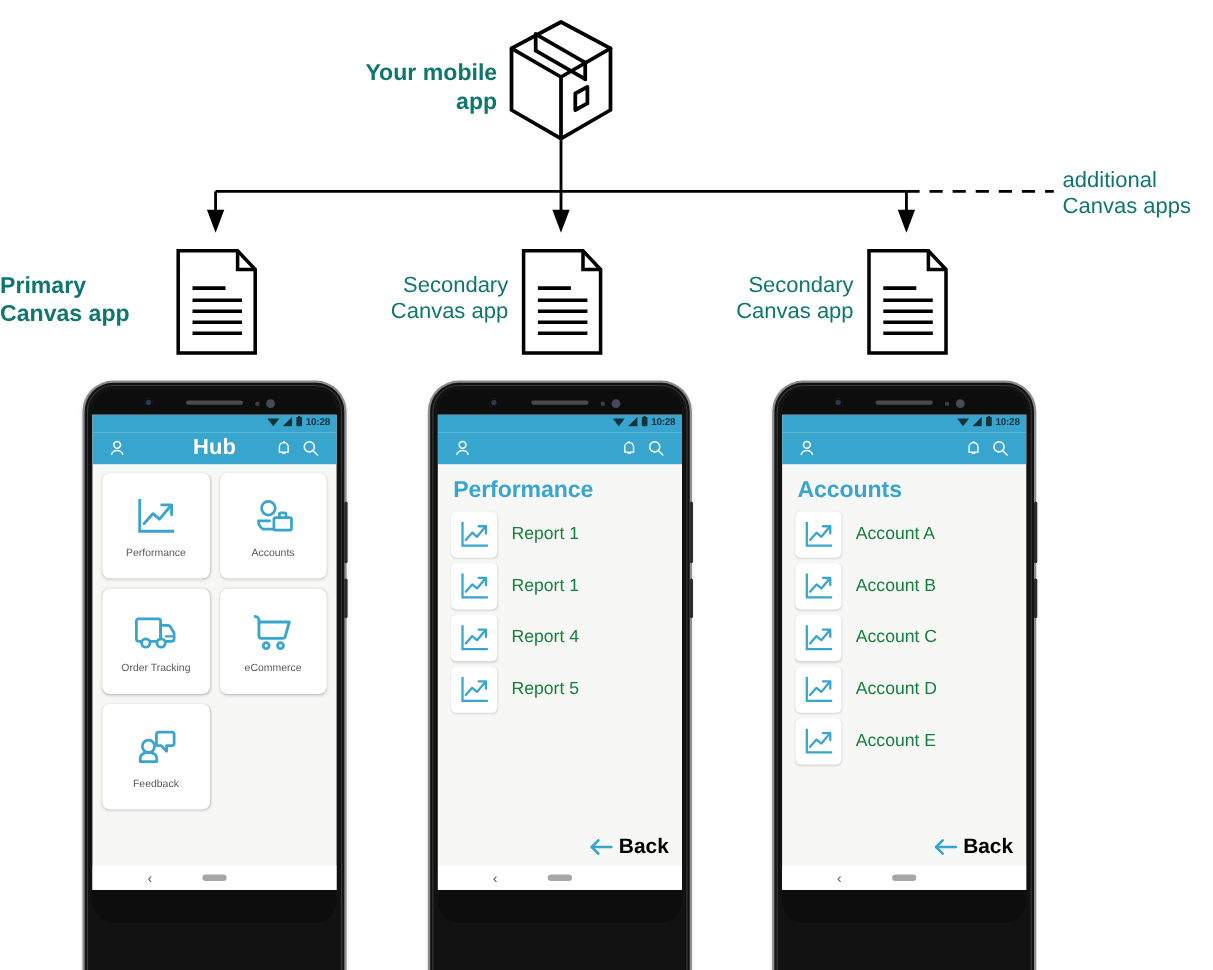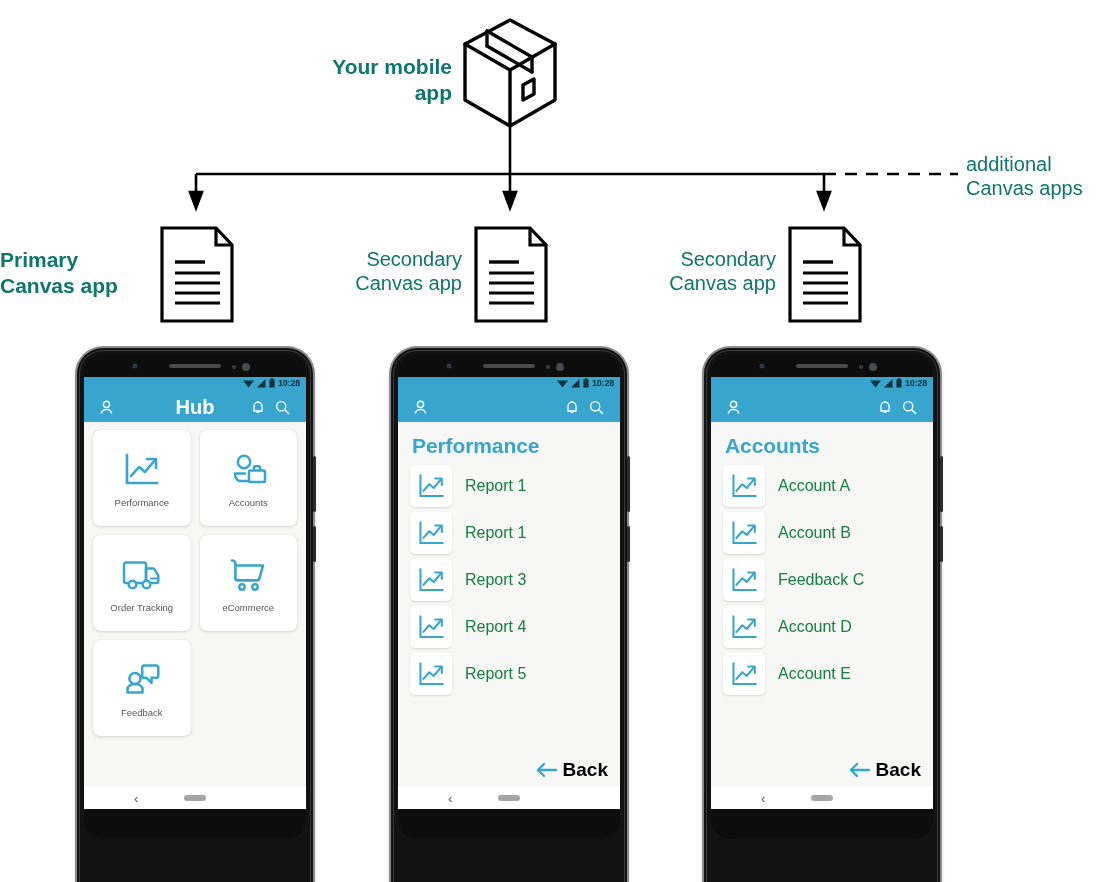--- a/index.html
+++ b/index.html
@@ -595,30 +595,20 @@
           <div class="row-icon-box">
             <svg width="27" height="25" viewBox="0 0 36 34">
               <path d="M3,2 L3,30 L33,30" fill="none" stroke="#37a5cd" stroke-width="2.8" stroke-linecap="square"></path>
               <path d="M7,23 L15,14 L21,19 L31,7" fill="none" stroke="#37a5cd" stroke-width="2.8" stroke-linecap="round" stroke-linejoin="round"></path>
               <path d="M23,6 L32,6 L32,15" fill="none" stroke="#37a5cd" stroke-width="2.8" stroke-linecap="round" stroke-linejoin="round"></path>
             </svg>
           </div>
           <div class="row-label">Report 1</div>
         </div>
 
-        <div class="list-row">
-          <div class="row-icon-box">
-            <svg width="27" height="25" viewBox="0 0 36 34">
-              <path d="M3,2 L3,30 L33,30" fill="none" stroke="#37a5cd" stroke-width="2.8" stroke-linecap="square"></path>
-              <path d="M7,23 L15,14 L21,19 L31,7" fill="none" stroke="#37a5cd" stroke-width="2.8" stroke-linecap="round" stroke-linejoin="round"></path>
-              <path d="M23,6 L32,6 L32,15" fill="none" stroke="#37a5cd" stroke-width="2.8" stroke-linecap="round" stroke-linejoin="round"></path>
-            </svg>
-          </div>
-          <div class="row-label">Report 3</div>
-        </div>
 
         <div class="list-row">
           <div class="row-icon-box">
             <svg width="27" height="25" viewBox="0 0 36 34">
               <path d="M3,2 L3,30 L33,30" fill="none" stroke="#37a5cd" stroke-width="2.8" stroke-linecap="square"></path>
               <path d="M7,23 L15,14 L21,19 L31,7" fill="none" stroke="#37a5cd" stroke-width="2.8" stroke-linecap="round" stroke-linejoin="round"></path>
               <path d="M23,6 L32,6 L32,15" fill="none" stroke="#37a5cd" stroke-width="2.8" stroke-linecap="round" stroke-linejoin="round"></path>
             </svg>
           </div>
           <div class="row-label">Report 4</div>
@@ -729,21 +719,21 @@
         </div>
 
         <div class="list-row">
           <div class="row-icon-box">
             <svg width="27" height="25" viewBox="0 0 36 34">
               <path d="M3,2 L3,30 L33,30" fill="none" stroke="#37a5cd" stroke-width="2.8" stroke-linecap="square"></path>
               <path d="M7,23 L15,14 L21,19 L31,7" fill="none" stroke="#37a5cd" stroke-width="2.8" stroke-linecap="round" stroke-linejoin="round"></path>
               <path d="M23,6 L32,6 L32,15" fill="none" stroke="#37a5cd" stroke-width="2.8" stroke-linecap="round" stroke-linejoin="round"></path>
             </svg>
           </div>
-          <div class="row-label">Feedback C</div>
+          <div class="row-label">Account C</div>
         </div>
 
         <div class="list-row">
           <div class="row-icon-box">
             <svg width="27" height="25" viewBox="0 0 36 34">
               <path d="M3,2 L3,30 L33,30" fill="none" stroke="#37a5cd" stroke-width="2.8" stroke-linecap="square"></path>
               <path d="M7,23 L15,14 L21,19 L31,7" fill="none" stroke="#37a5cd" stroke-width="2.8" stroke-linecap="round" stroke-linejoin="round"></path>
               <path d="M23,6 L32,6 L32,15" fill="none" stroke="#37a5cd" stroke-width="2.8" stroke-linecap="round" stroke-linejoin="round"></path>
             </svg>
           </div>

